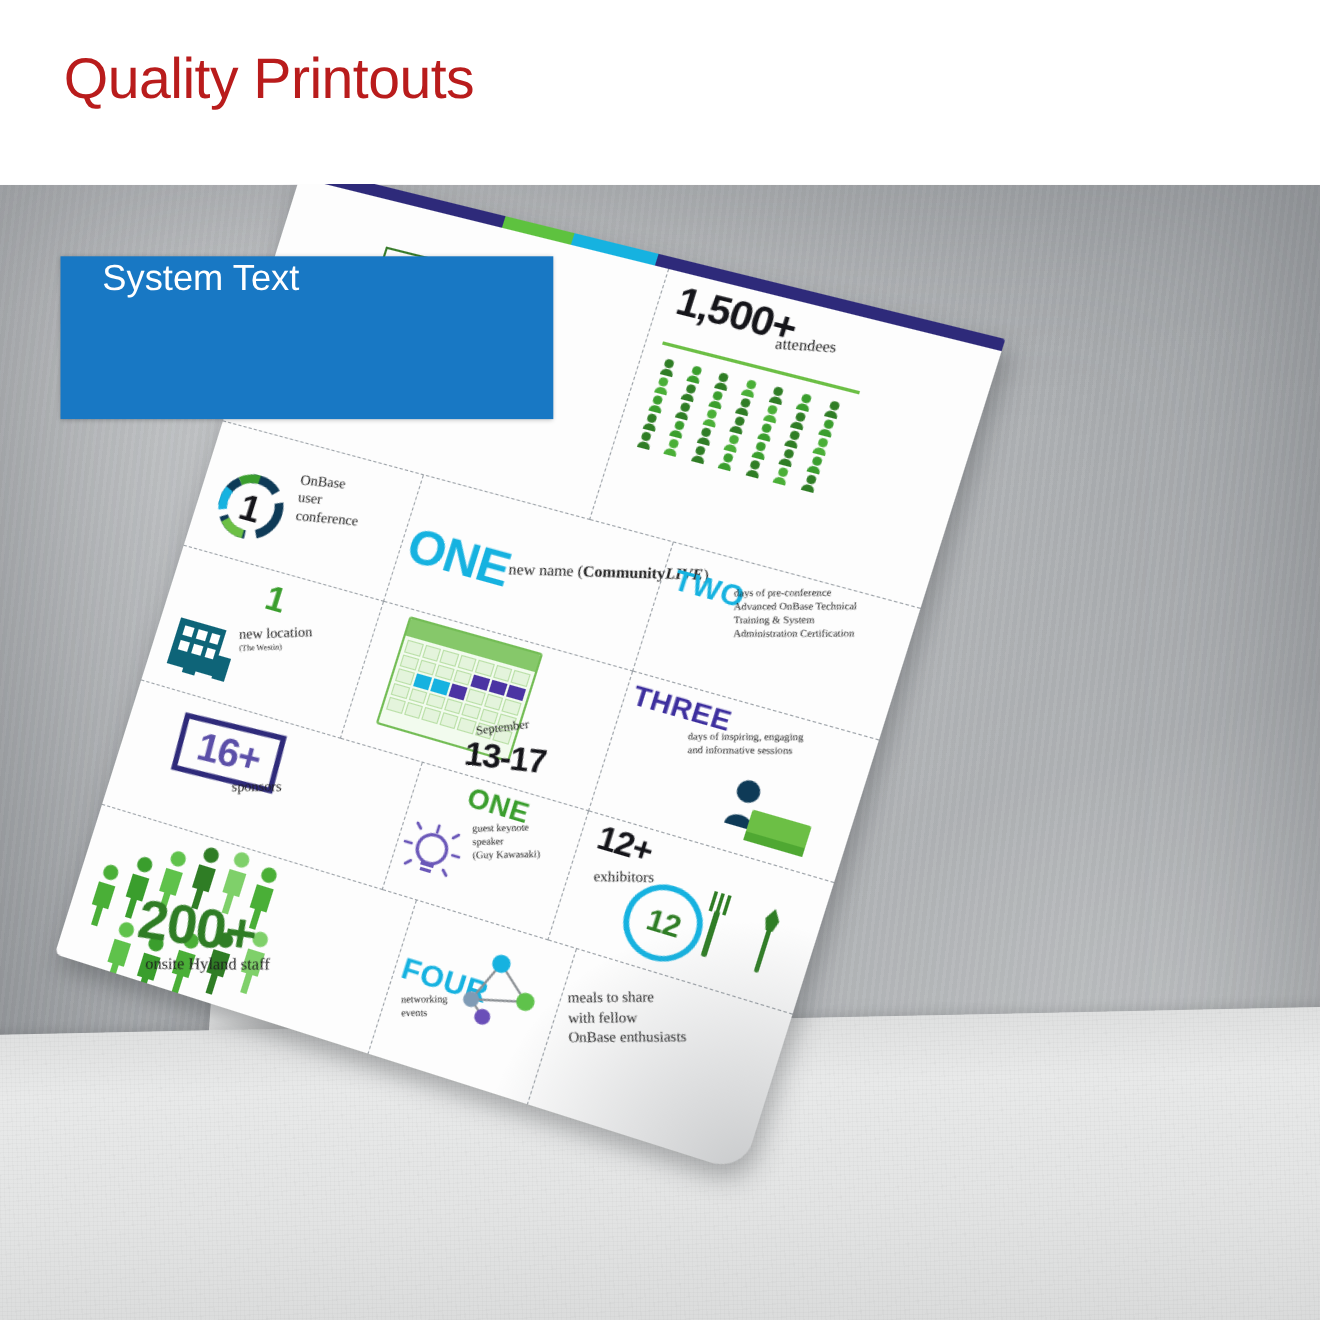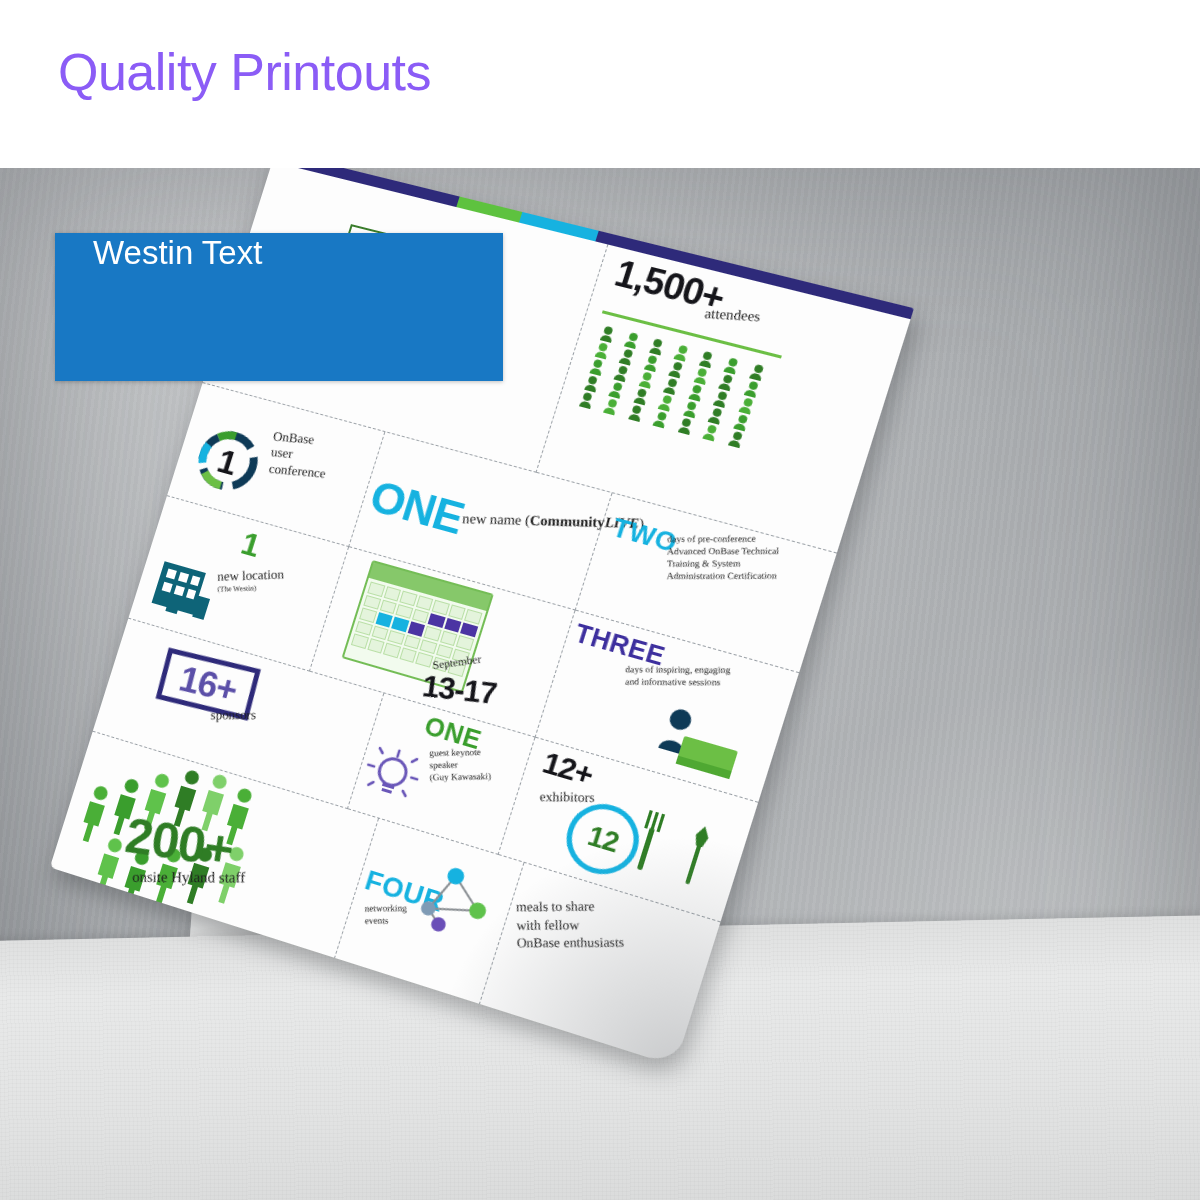--- a/index.html
+++ b/index.html
@@ -2,21 +2,21 @@
 <html><head>
 <meta charset="utf-8">
 <style>
   html,body{margin:0;padding:0;}
   body{width:1200px;height:1200px;overflow:hidden;background:#ffffff;
        font-family:"Liberation Sans",sans-serif;}
   .stage{position:relative;width:1200px;height:1200px;overflow:hidden;}
 
   
   .header-band{position:absolute;left:0;top:0;width:1200px;height:168px;background:#ffffff;z-index:40;}
-  .page-title{position:absolute;left:58px;top:45px;font-size:52px;color:#8b5cf6;
+  .page-title{position:absolute;left:58px;top:45px;font-size:52px;color:#b91c1c;
               letter-spacing:-0.5px;font-weight:400;line-height:1.05;}
 
   
   .scene{position:absolute;left:0;top:168px;width:1200px;height:1032px;overflow:hidden;
          background:linear-gradient(160deg,#b3b6b9 0%,#a9acaf 35%,#a4a7aa 60%,#b9bcbe 100%);}
   .wall-soft{position:absolute;inset:0;
       background:radial-gradient(ellipse at 28% 18%,rgba(255,255,255,.30),rgba(255,255,255,0) 55%),
                  radial-gradient(ellipse at 88% 70%,rgba(255,255,255,.18),rgba(255,255,255,0) 60%),
                  repeating-linear-gradient(97deg,rgba(255,255,255,.035) 0 3px,rgba(0,0,0,.02) 3px 7px);}
   .wall-vign{position:absolute;inset:0;box-shadow:inset 0 0 190px rgba(60,64,68,.35);}
@@ -611,21 +611,21 @@
               <span class="num navy" style="font-size:66px;line-height:.7;">∞</span>
             </div>
           </div>
 
         </div>
         <div class="poster-curl"></div>
       </div>
     </div>
 
     <div class="callout">
-      <div class="callout-l2">Westin Text</div>
+      <div class="callout-l2">System Text</div>
     </div>
   </div>
 
   <div class="header-band">
     <div class="page-title">Quality Printouts</div>
   </div>
 
 </div>
 
 </body></html>

